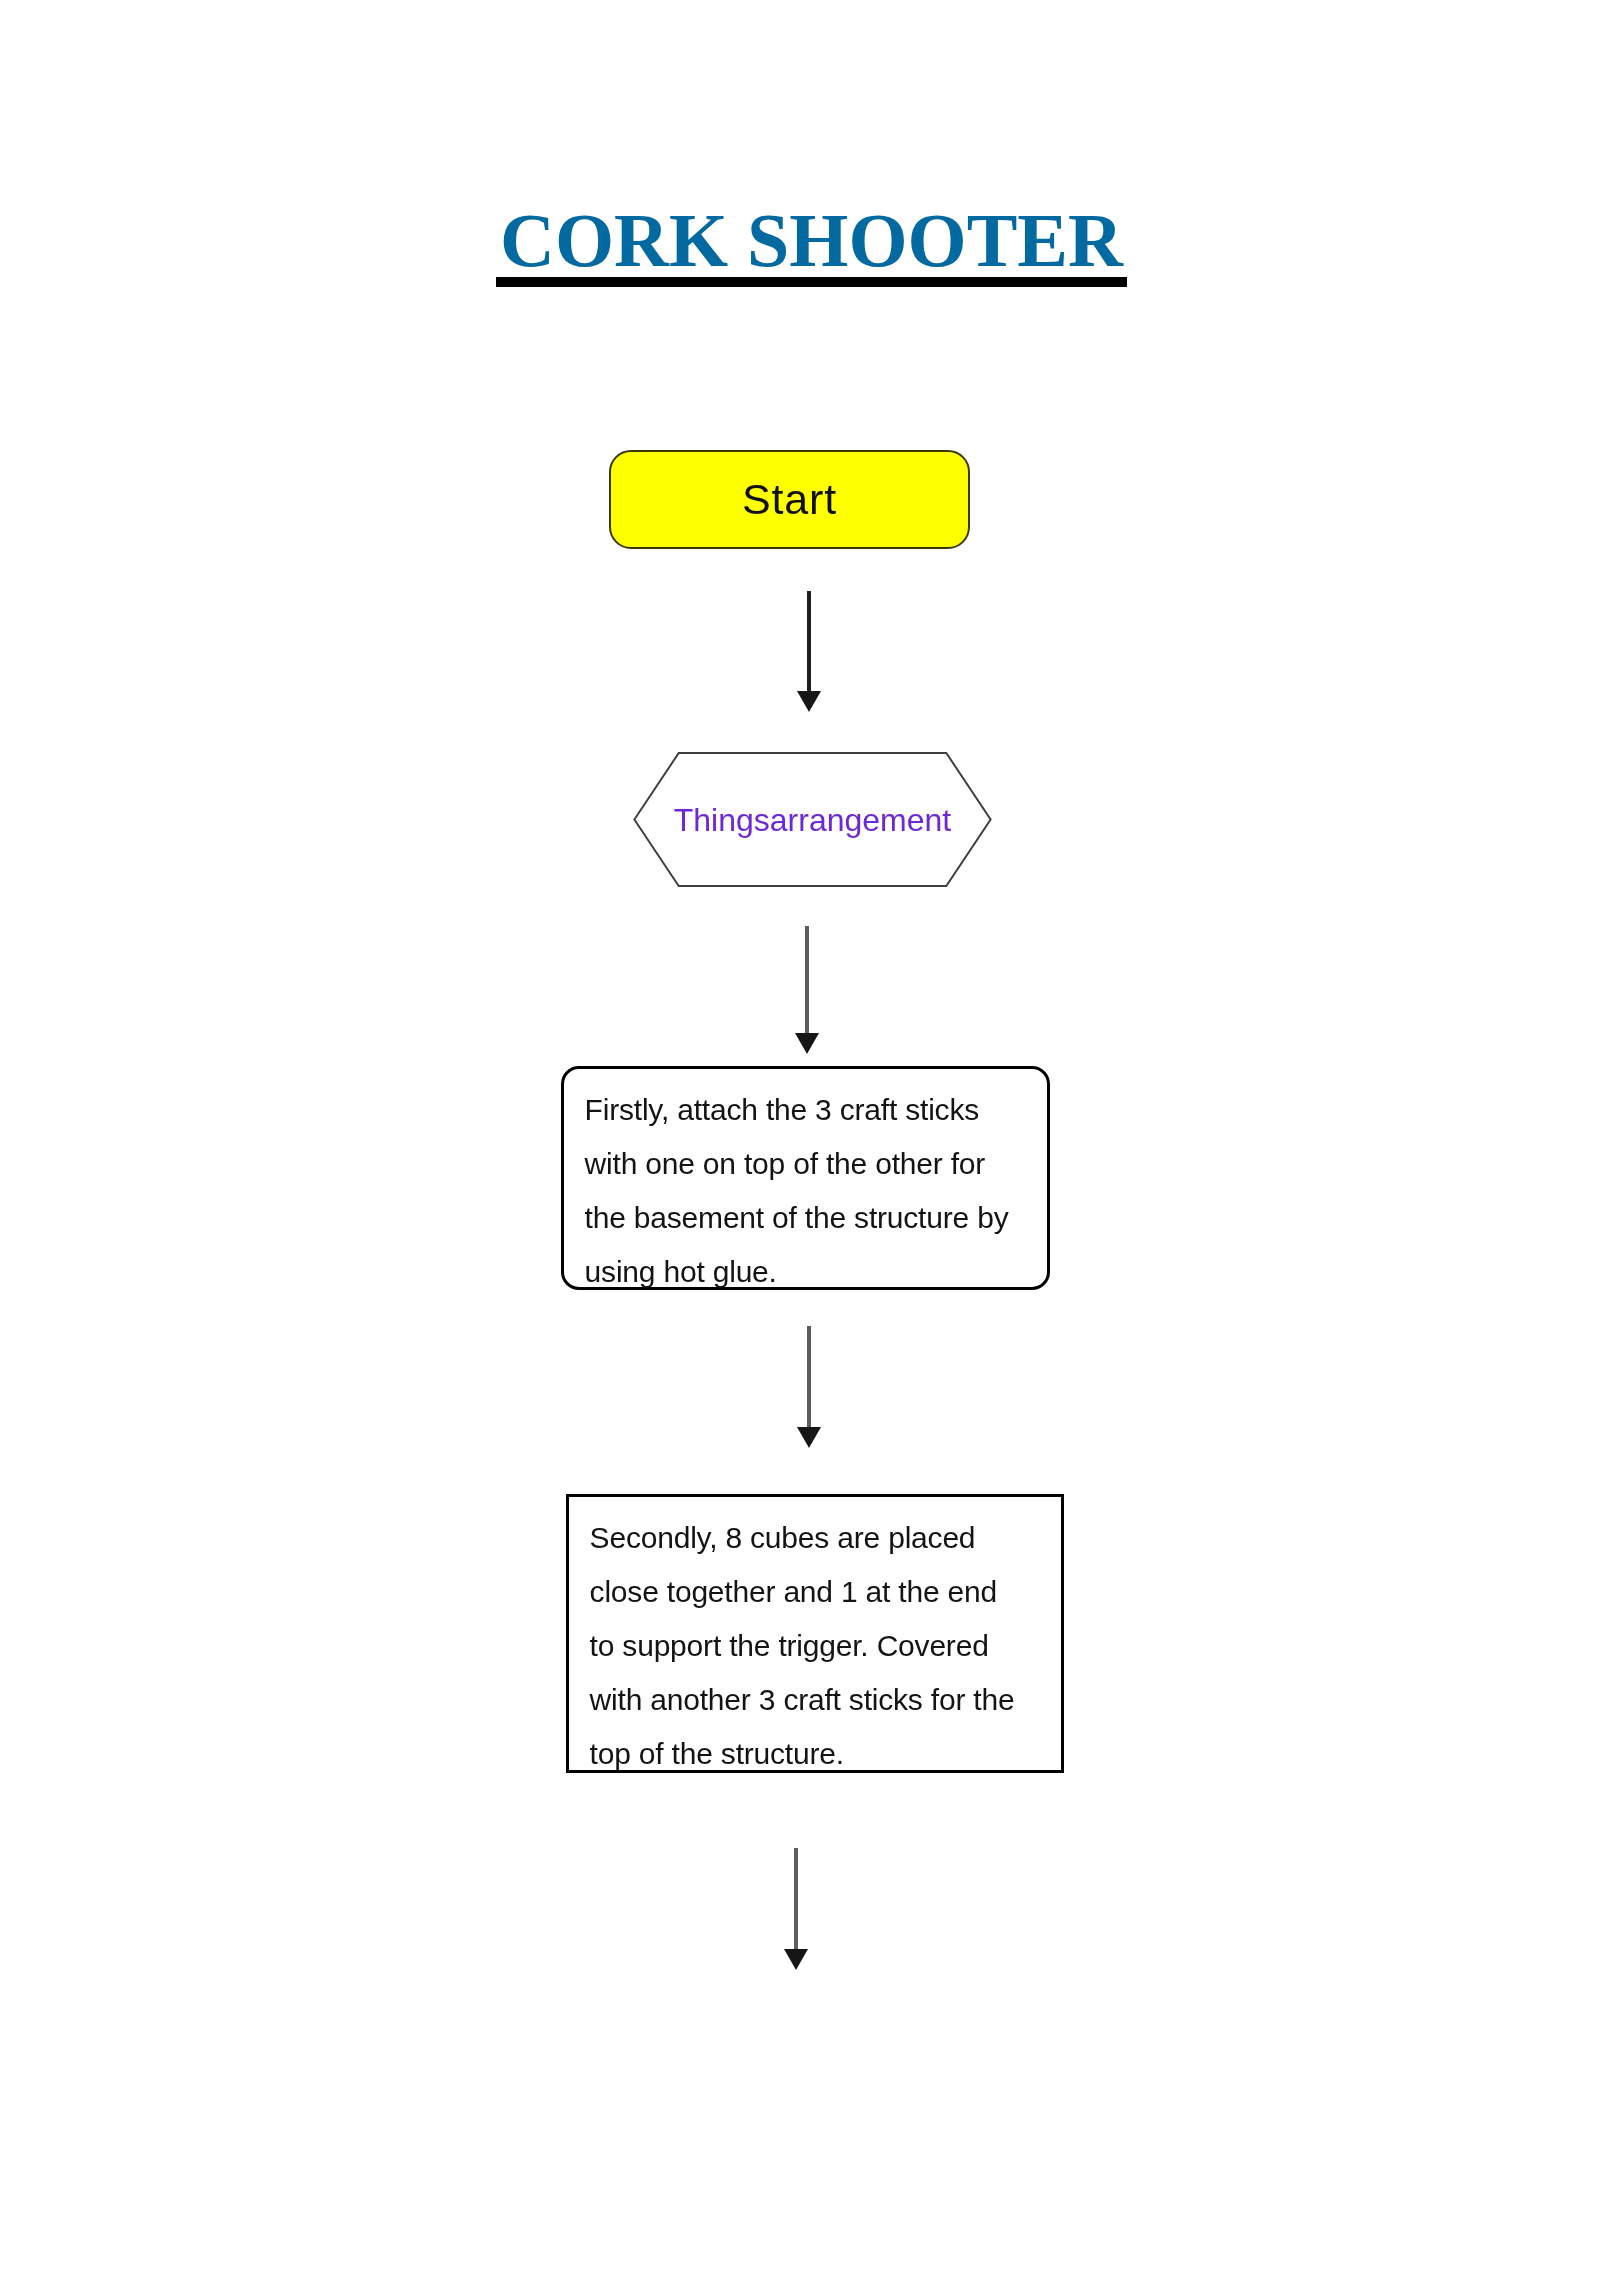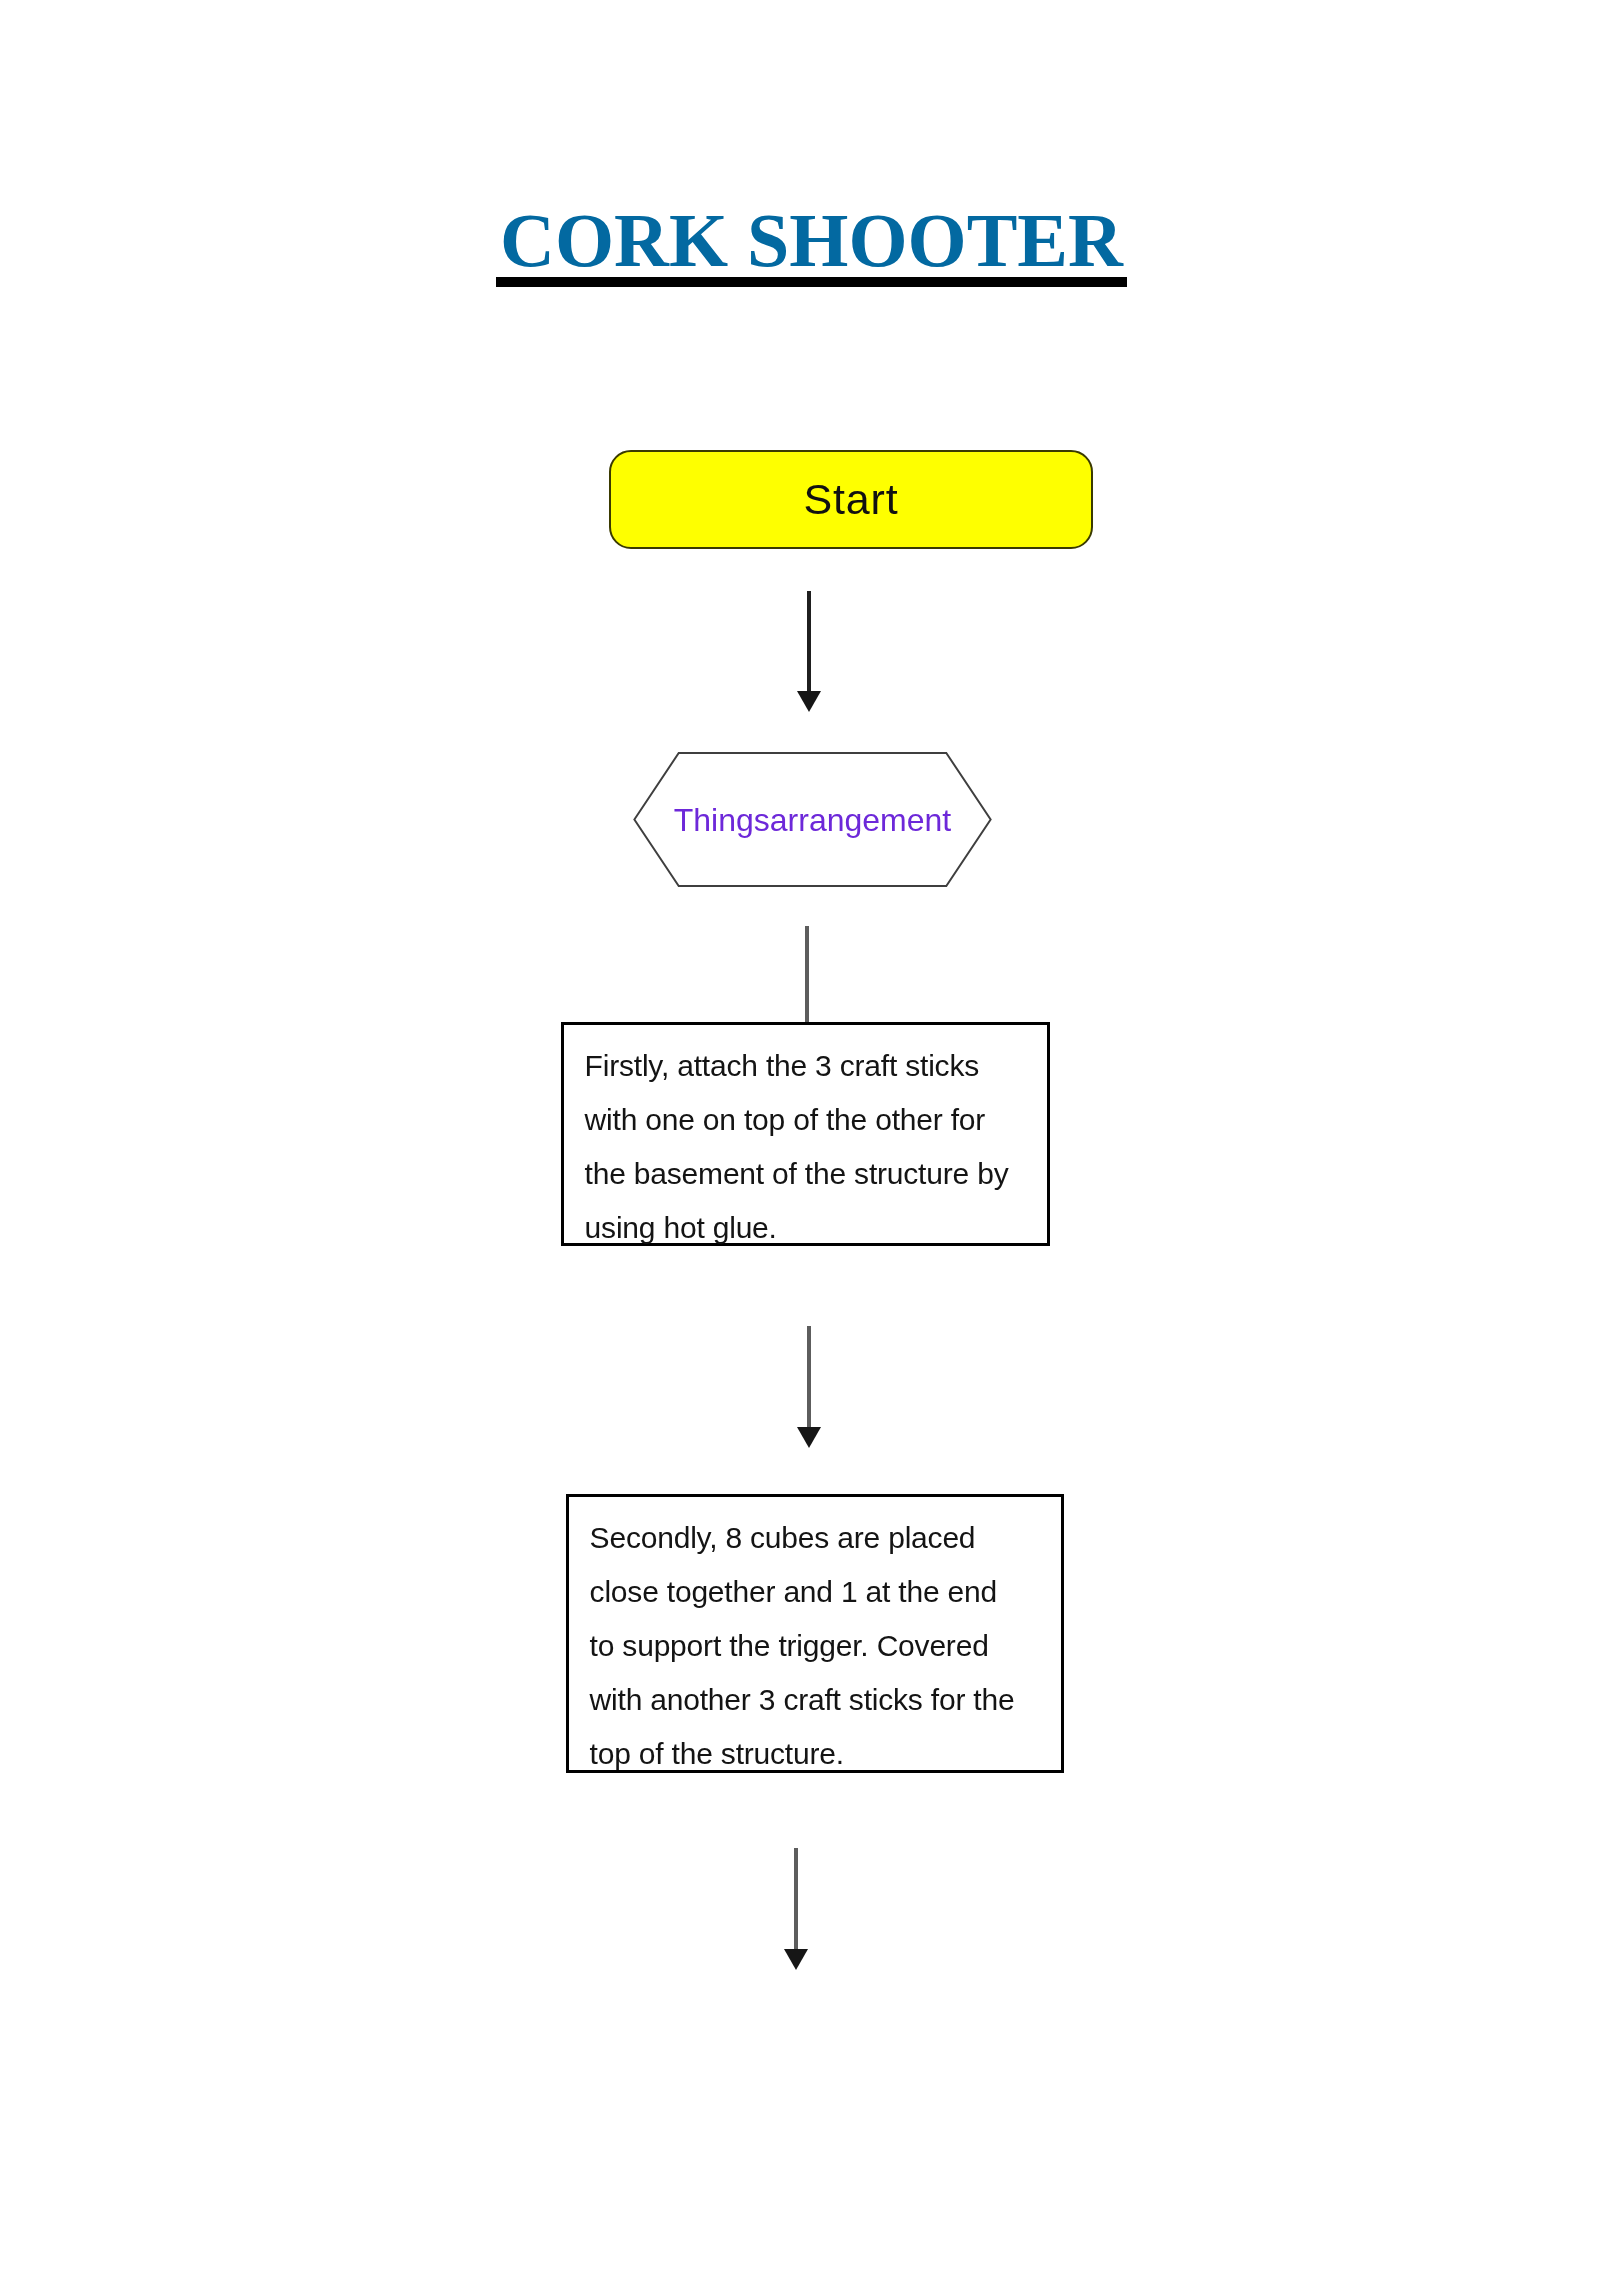--- a/index.html
+++ b/index.html
@@ -27,21 +27,21 @@
   .title-text {
     display: inline-block;
     border-bottom: 10.3px solid #000000;
     padding: 0 4px 1.6px 4px;
   }
 
   
   .start-node {
     position: absolute;
     left: 609px; top: 450px;
-    width: 484px; height: 99px;
+    width: 361px; height: 99px;
     background: #feff00;
     border: 2.4px solid #3a3a00;
     border-radius: 22px;
     box-sizing: border-box;
     display: flex; align-items: center; justify-content: center;
   }
   .start-label {
     font-size: 43px;
     color: #111111;
     letter-spacing: 0.8px;
@@ -92,21 +92,21 @@
     border: 3.2px solid #000000;
     background: #ffffff;
     padding: 14.3px 20.6px 0 20.6px;
     font-size: 30px;
     line-height: 54px;
     letter-spacing: -0.2px;
     color: #141414;
   }
   .box .line { display: block; white-space: nowrap; }
   .box .line.justify { text-align: justify; text-align-last: justify; }
-  .box-1 { left: 561px; top: 1022px; width: 489px; height: 224px; }
+  .box-1 { left: 561px; top: 1066px; width: 489px; height: 224px; border-radius: 18px; }
   .box-2 { left: 566px; top: 1494px; width: 498px; height: 279px; }
   .box-3 { left: 564px; top: 2015px; width: 498px; height: 201px; }
 </style>
 </head>
 <body>
 
 <div class="page">
 
   <h1 class="title"><span class="title-text">CORK SHOOTER</span></h1>
 

